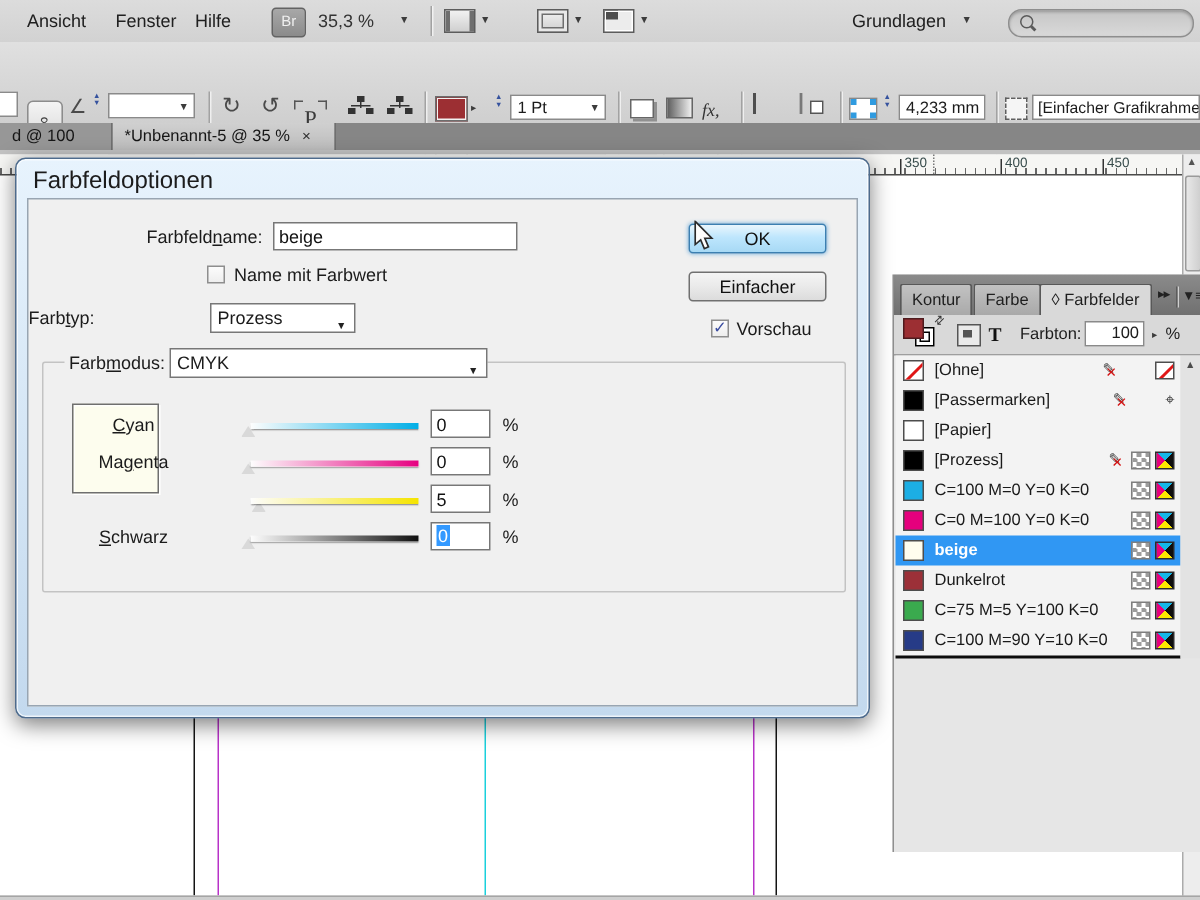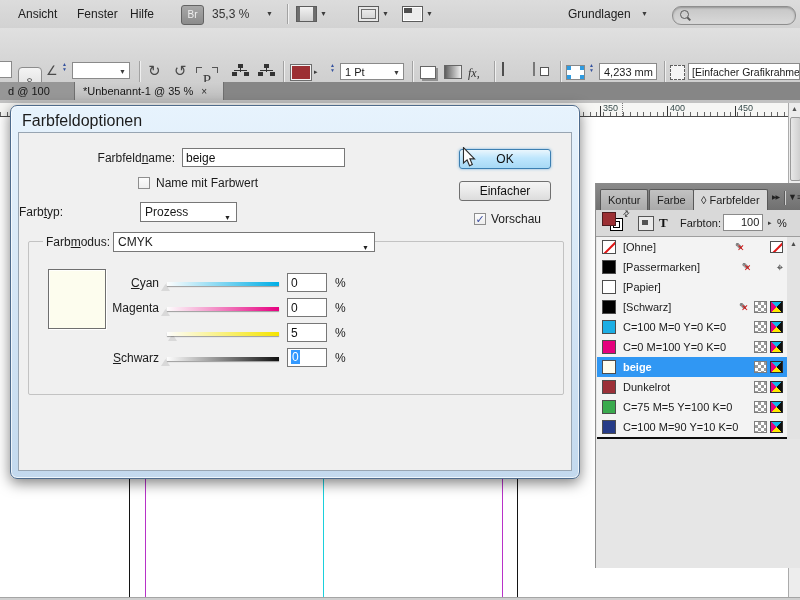--- a/index.html
+++ b/index.html
@@ -95,21 +95,21 @@
   .dlg-label{font-size:12px;color:#1b1b1b;}
   .txtfield{background:#fff;border:1px solid #777;box-sizing:border-box;font-size:12px;padding:1px 3px;
      font-family:"Liberation Sans","DejaVu Sans",sans-serif;color:#111;}
   .dropdown{background:#fff;border:1px solid #777;box-sizing:border-box;font-size:12px;line-height:18px;padding-left:4px;}
   .dropdown .dd-arrow{position:absolute;right:5px;top:6px;color:#222;}
   .checkbox{width:12px;height:12px;background:linear-gradient(#fcfcfc,#eee);border:1px solid #8e8e8e;box-sizing:border-box;
      font-size:11px;line-height:10px;text-align:center;color:#3b4da0;font-weight:bold;}
   .groupbox{left:9px;top:108px;width:534px;height:152px;border:1px solid #c3c3c3;border-radius:2px;}
   .preview-swatch{left:29px;top:136px;width:56px;height:58px;border:1px solid #6f6f6f;box-shadow:inset 1px 1px 0 rgba(255,255,255,.8), 1px 1px 0 #fff;}
   .slider-row{left:0;width:360px;height:25px;}
-  .sl-label{position:absolute;left:0;top:4px;width:140px;text-align:right;font-size:12px;}
+  .sl-label{position:absolute;left:0;top:4px;width:140px;text-align:center;font-size:12px;}
   .sl-track{position:absolute;left:148px;top:10px;width:112px;height:4px;background:linear-gradient(90deg,#fdfdfd,var(--sc));box-shadow:0 1px 1px rgba(0,0,0,.35);}
   .sl-thumb{position:absolute;top:12px;width:9px;height:7px;background:#d9d9d9;
      clip-path:polygon(50% 0,100% 100%,0 100%);filter:drop-shadow(0 1px 0 #555) drop-shadow(1px 0 0 #777);}
   .sl-val{position:absolute;left:268px;top:1px;width:40px;height:19px;}
   .sl-unit{position:absolute;left:316px;top:4px;font-size:12px;}
   .selhl{background:#3399ff;color:#fff;padding:0 1px;}
   .win-btn{width:92px;height:20px;border-radius:3px;text-align:center;line-height:19px;font-size:12px;color:#111;box-sizing:border-box;}
   .btn-ok{border:1px solid #3c7fb1;background:linear-gradient(#eaf6fd,#bee6fd 45%,#a7d9f5);box-shadow:0 0 3px #7bb4dd;}
   .btn-cancel{border:1px solid #707070;background:linear-gradient(#f4f4f4,#ebebeb 45%,#dcdcdc);}
   
@@ -242,21 +242,21 @@
     <span class="abs dd-arrow" style="left:622px;top:64px">▼</span>
     <span class="abs vsep" style="left:664px;top:33px;height:42px"></span>
     <span class="abs objstyle-ic" style="left:670px;top:37px"></span>
     <span class="abs combo" style="left:688px;top:35px;width:112px;padding:2px 0 0 3px;font-size:10.5px;white-space:nowrap;overflow:hidden"><span>[Einfacher Grafikrahmen]+</span></span>
     <span class="abs tool-glyph" style="left:760px;top:63px;font-size:10px">⊡</span>
     <span class="abs tool-glyph" style="left:778px;top:63px;font-size:10px;transform:rotate(-45deg)">⇄</span>
   </div>
 
   <div class="abs tabbar">
     <span class="abs dtab dtab-1"><span>d @ 100 %</span><span class="x">×</span></span>
-    <span class="abs dtab dtab-2"><span>*Unbenannt-1 @ 35 %</span><span class="x">×</span></span>
+    <span class="abs dtab dtab-2"><span>*Unbenannt-5 @ 35 %</span><span class="x">×</span></span>
   </div>
   <div class="abs tab-strip"></div>
 
   <div class="abs docarea">
     <div class="abs ruler">
       <span class="abs majtick" style="left:600px"></span>
       <span class="abs majtick" style="left:667px"></span>
       <span class="abs majtick" style="left:735px"></span>
       <span class="abs ruler-label" style="left:603px">350</span>
       <span class="abs ruler-label" style="left:670px">400</span>
@@ -320,21 +320,21 @@
             <span class="regicon">⌖</span>
           </span>
       </div>
       <div class="sw-row">
         <span class="chip" style="background-color: rgb(255, 255, 255);"></span>
         <span class="sw-name">[Papier]</span>
         <span class="sw-icons"></span>
       </div>
       <div class="sw-row">
         <span class="chip" style="background-color: rgb(0, 0, 0);"></span>
-        <span class="sw-name">[Schwarz]</span>
+        <span class="sw-name">[Prozess]</span>
         <span class="sw-icons">
             <span class="noedit">
               <i class="pen">✎</i>
               <i class="px">✕</i>
             </span>
             <span class="checker"></span>
             <span class="cmyk"></span>
           </span>
       </div>
       <div class="sw-row">
@@ -395,21 +395,21 @@
     <span class="abs dlg-title">Farbfeldoptionen</span>
     <div class="abs dlg-client">
       <span class="abs dlg-label" style="left:0;top:18px;width:156px;text-align:right"><span>Farbfeld</span><u>n</u><span>ame:</span></span>
       <input class="abs txtfield" style="left: 163px; top: 15px; width: 163px; height: 19px;" value="beige">
       <span class="abs checkbox" style="left:119px;top:44px"></span>
       <span class="abs dlg-label" style="left:137px;top:43px">Name mit Farbwert</span>
       <span class="abs dlg-label" style="left:0;top:72px;width:98px;text-align:left"><span>Farb</span><u>t</u><span>yp:</span></span>
       <span class="abs dropdown" style="left:121px;top:69px;width:97px;height:20px"><span>Prozess</span><span class="dd-arrow">▼</span></span>
       <div class="abs groupbox"></div>
       <span class="abs dlg-label" style="left:24px;top:102px;background:#f0f0f0;padding:0 3px"><span>Farb</span><u>m</u><span>odus:</span></span>
-      <span class="abs dropdown" style="left:94px;top:99px;width:262px;height:20px"><span>CMYK</span><span class="dd-arrow">▼</span></span>
+      <span class="abs dropdown" style="left:94px;top:99px;width:212px;height:20px"><span>CMYK</span><span class="dd-arrow">▼</span></span>
       <span class="abs preview-swatch" style="background-color: rgb(253, 253, 238);"></span>
       <div class="abs slider-row" style="top:139px">
         <span class="sl-label"><span></span><u>C</u><span>yan</span></span>
         <span class="sl-thumb" style="left:142px"></span>
         <span class="sl-track" style="--sc: #00aee6;"></span>
         <input class="sl-val txtfield" value="0" style="">
         <span class="sl-unit">%</span>
       </div>
       <div class="abs slider-row" style="top:164px">
         <span class="sl-label"><span>Ma</span><u>g</u><span>enta</span></span>

